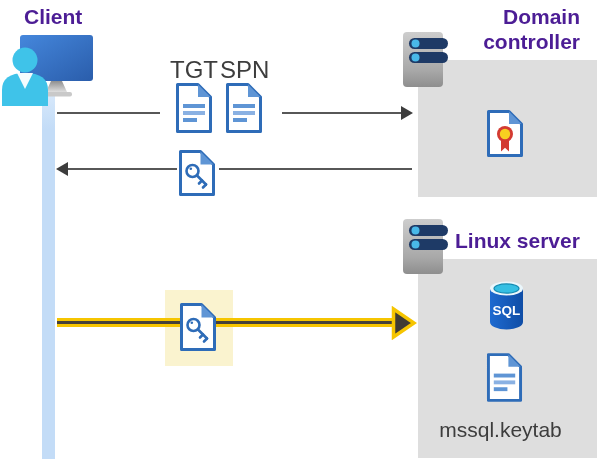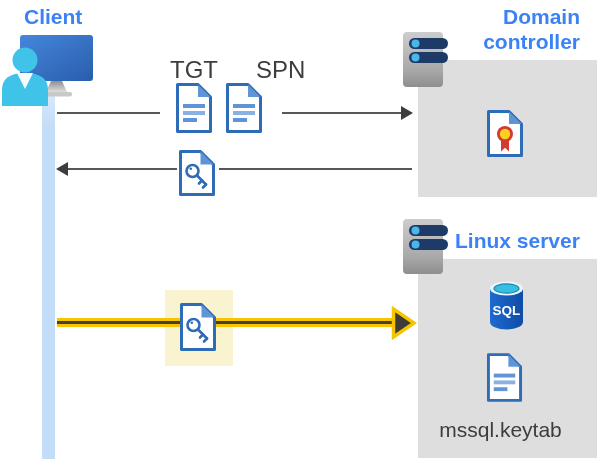--- a/index.html
+++ b/index.html
@@ -1,21 +1,21 @@
 <!DOCTYPE html>
 <html><head>
 <meta charset="utf-8">
 <style>
   html,body{margin:0;padding:0;background:#ffffff;}
   .stage{
     position:relative;width:600px;height:468px;background:#ffffff;
     font-family:"Liberation Sans", sans-serif;overflow:hidden;
   }
   .abs{position:absolute;}
-  .node-title{font-weight:700;font-size:21px;color:#3b82f6;line-height:25px;}
+  .node-title{font-weight:700;font-size:21px;color:#4c1d95;line-height:25px;}
   .ticket-label{font-size:24px;color:#3d3d3d;text-align:center;}
   .panel{background:#dedede;z-index:0;}
   .hl-box{background:#faf3cf;z-index:1;}
   .h-line{height:2px;background:#575757;z-index:2;}
   .arrowhead-right{
     width:0;height:0;border-top:7px solid transparent;border-bottom:7px solid transparent;
     border-left:12px solid #3d3d3d;z-index:2;
   }
   .arrowhead-left{
     width:0;height:0;border-top:7px solid transparent;border-bottom:7px solid transparent;
@@ -73,21 +73,21 @@
     <polygon points="51,53 62,53 67,64 46,64" fill="url(#standg)"></polygon>
     <rect x="42" y="64" width="30" height="4.5" rx="2" fill="#c9c9c9"></rect>
     <g>
       <circle cx="25" cy="32" r="12.5" fill="#3fc3e9"></circle>
       <path d="M2,78 L2,62 Q2,45 25,45 Q48,45 48,62 L48,78 Z" fill="#3fc3e9"></path>
       <polygon points="17,45 33,45 25,61" fill="#ffffff" opacity="0.95"></polygon>
     </g>
   </svg>
 
   <div class="abs ticket-label" style="left:170px;top:56px;width:48px;">TGT</div>
-  <div class="abs ticket-label" style="left:220px;top:56px;width:48px;margin-left:36px;">SPN</div>
+  <div class="abs ticket-label" style="left:220px;top:56px;width:48px;">SPN</div>
 
   <svg class="abs icon" style="left:175px;top:82px;" width="38" height="52" viewBox="0 0 38 52">
     <path d="M2.5,2.5 H23 L35.5,15 V49.5 H2.5 Z" fill="#ffffff" stroke="#2e6cb8" stroke-width="3" stroke-linejoin="round"></path>
     <path d="M23,2.5 L35.5,15 H23 Z" fill="#5f95d5"></path>
     <rect x="8" y="22" width="22" height="4" fill="#5f95d5"></rect>
     <rect x="8" y="29" width="22" height="4" fill="#8ab1e3"></rect>
     <rect x="8" y="36" width="14" height="4" fill="#5f95d5"></rect>
   </svg>
 
   <svg class="abs icon" style="left:225px;top:82px;" width="38" height="52" viewBox="0 0 38 52">

